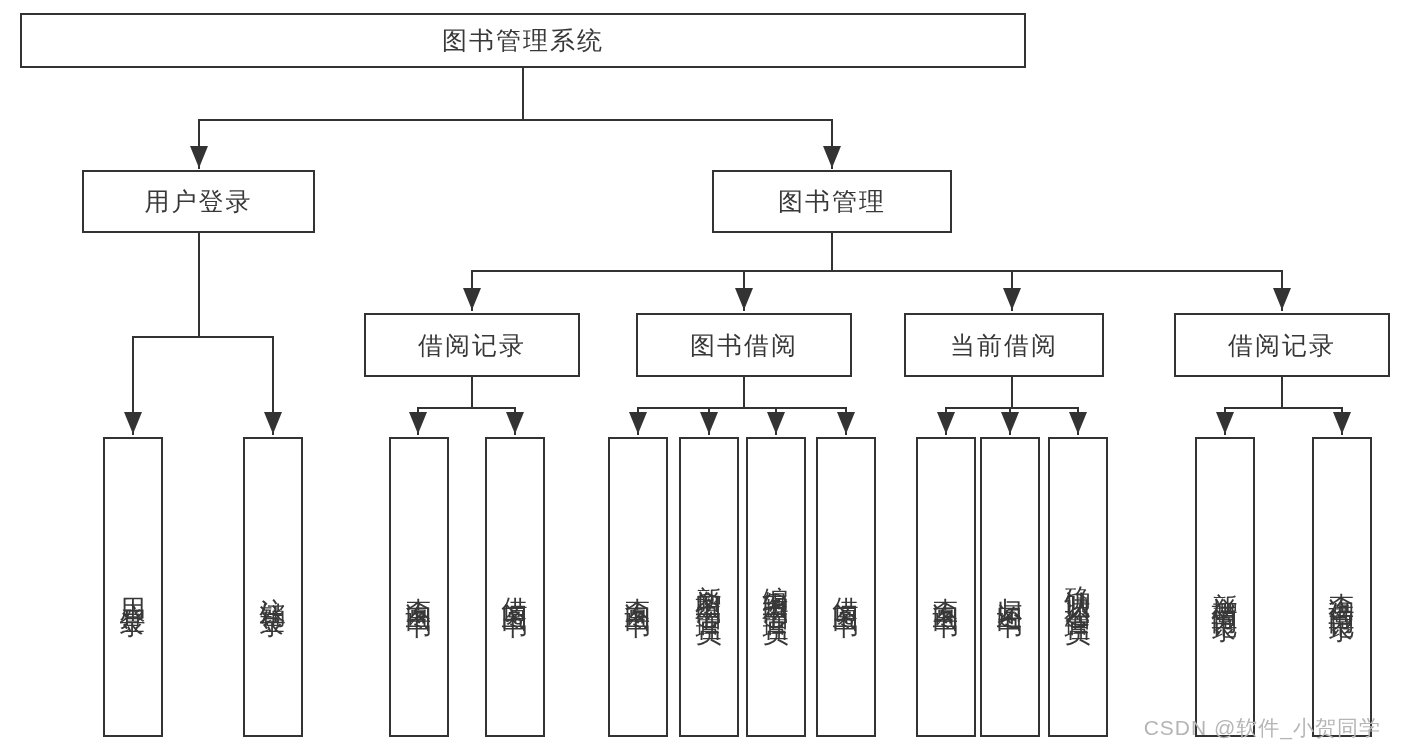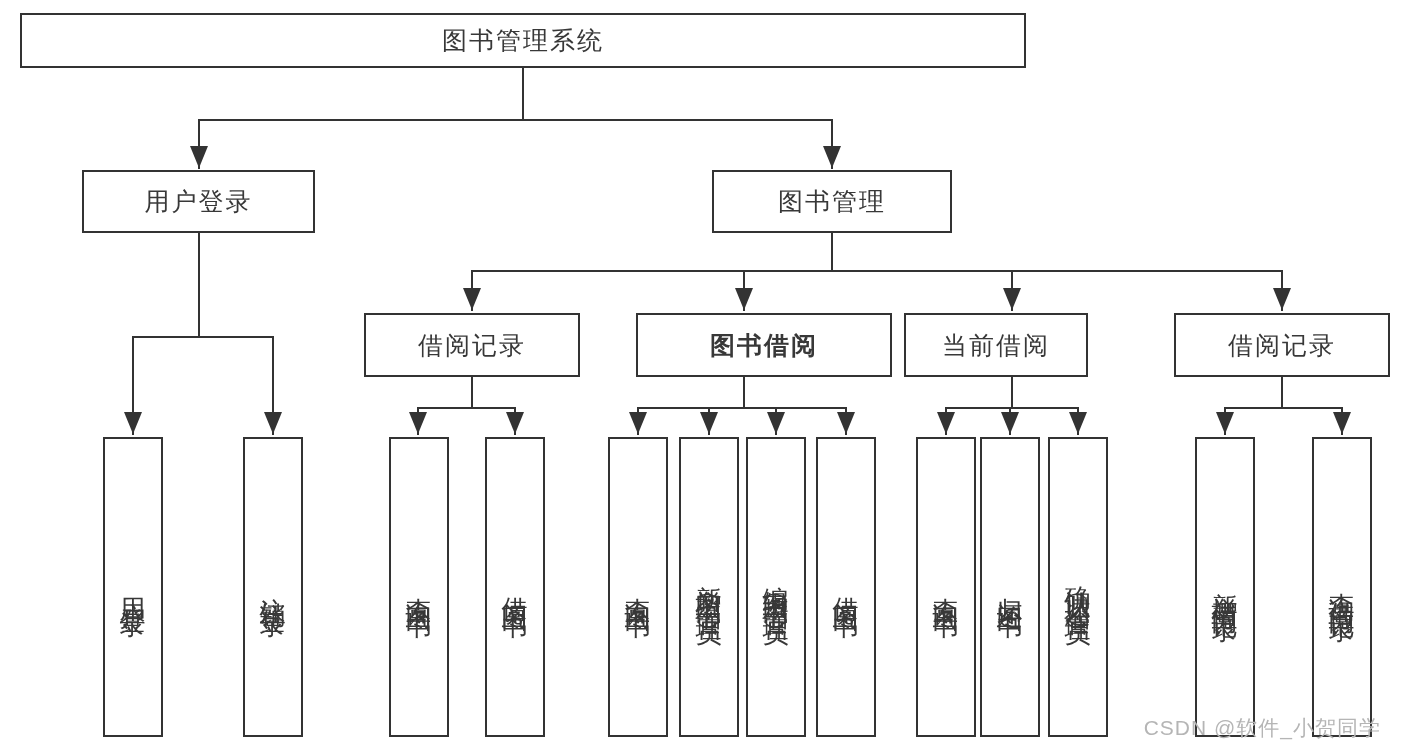--- a/index.html
+++ b/index.html
@@ -75,22 +75,22 @@
     <line x1="1225" y1="408" x2="1225" y2="434" marker-end="url(#ah)"></line>
     <line x1="1342" y1="408" x2="1342" y2="434" marker-end="url(#ah)"></line>
   </svg>
 
   <div class="box hbox" style="left:20px;top:13px;width:1006px;height:55px;">图书管理系统</div>
 
   <div class="box hbox" style="left:82px;top:170px;width:233px;height:63px;">用户登录</div>
   <div class="box hbox" style="left:712px;top:170px;width:240px;height:63px;">图书管理</div>
 
   <div class="box hbox" style="left:364px;top:313px;width:216px;height:64px;">借阅记录</div>
-  <div class="box hbox" style="left:636px;top:313px;width:256px;height:64px;font-weight:bold;">图书借阅</div>
-  <div class="box hbox" style="left:904px;top:313px;width:184px;height:64px;">当前借阅</div>
+  <div class="box hbox" style="left:636px;top:313px;width:216px;height:64px;">图书借阅</div>
+  <div class="box hbox" style="left:904px;top:313px;width:200px;height:64px;">当前借阅</div>
   <div class="box hbox" style="left:1174px;top:313px;width:216px;height:64px;">借阅记录</div>
 
   <div class="box vbox" style="left:103px;top:437px;width:60px;height:300px;">用户登录</div>
   <div class="box vbox" style="left:243px;top:437px;width:60px;height:300px;">注销登录</div>
 
   <div class="box vbox" style="left:389px;top:437px;width:60px;height:300px;">查询图书</div>
   <div class="box vbox" style="left:485px;top:437px;width:60px;height:300px;">借阅图书</div>
 
   <div class="box vbox" style="left:608px;top:437px;width:60px;height:300px;">查询图书</div>
   <div class="box vbox" style="left:679px;top:437px;width:60px;height:300px;">新增图书（管理员）</div>

